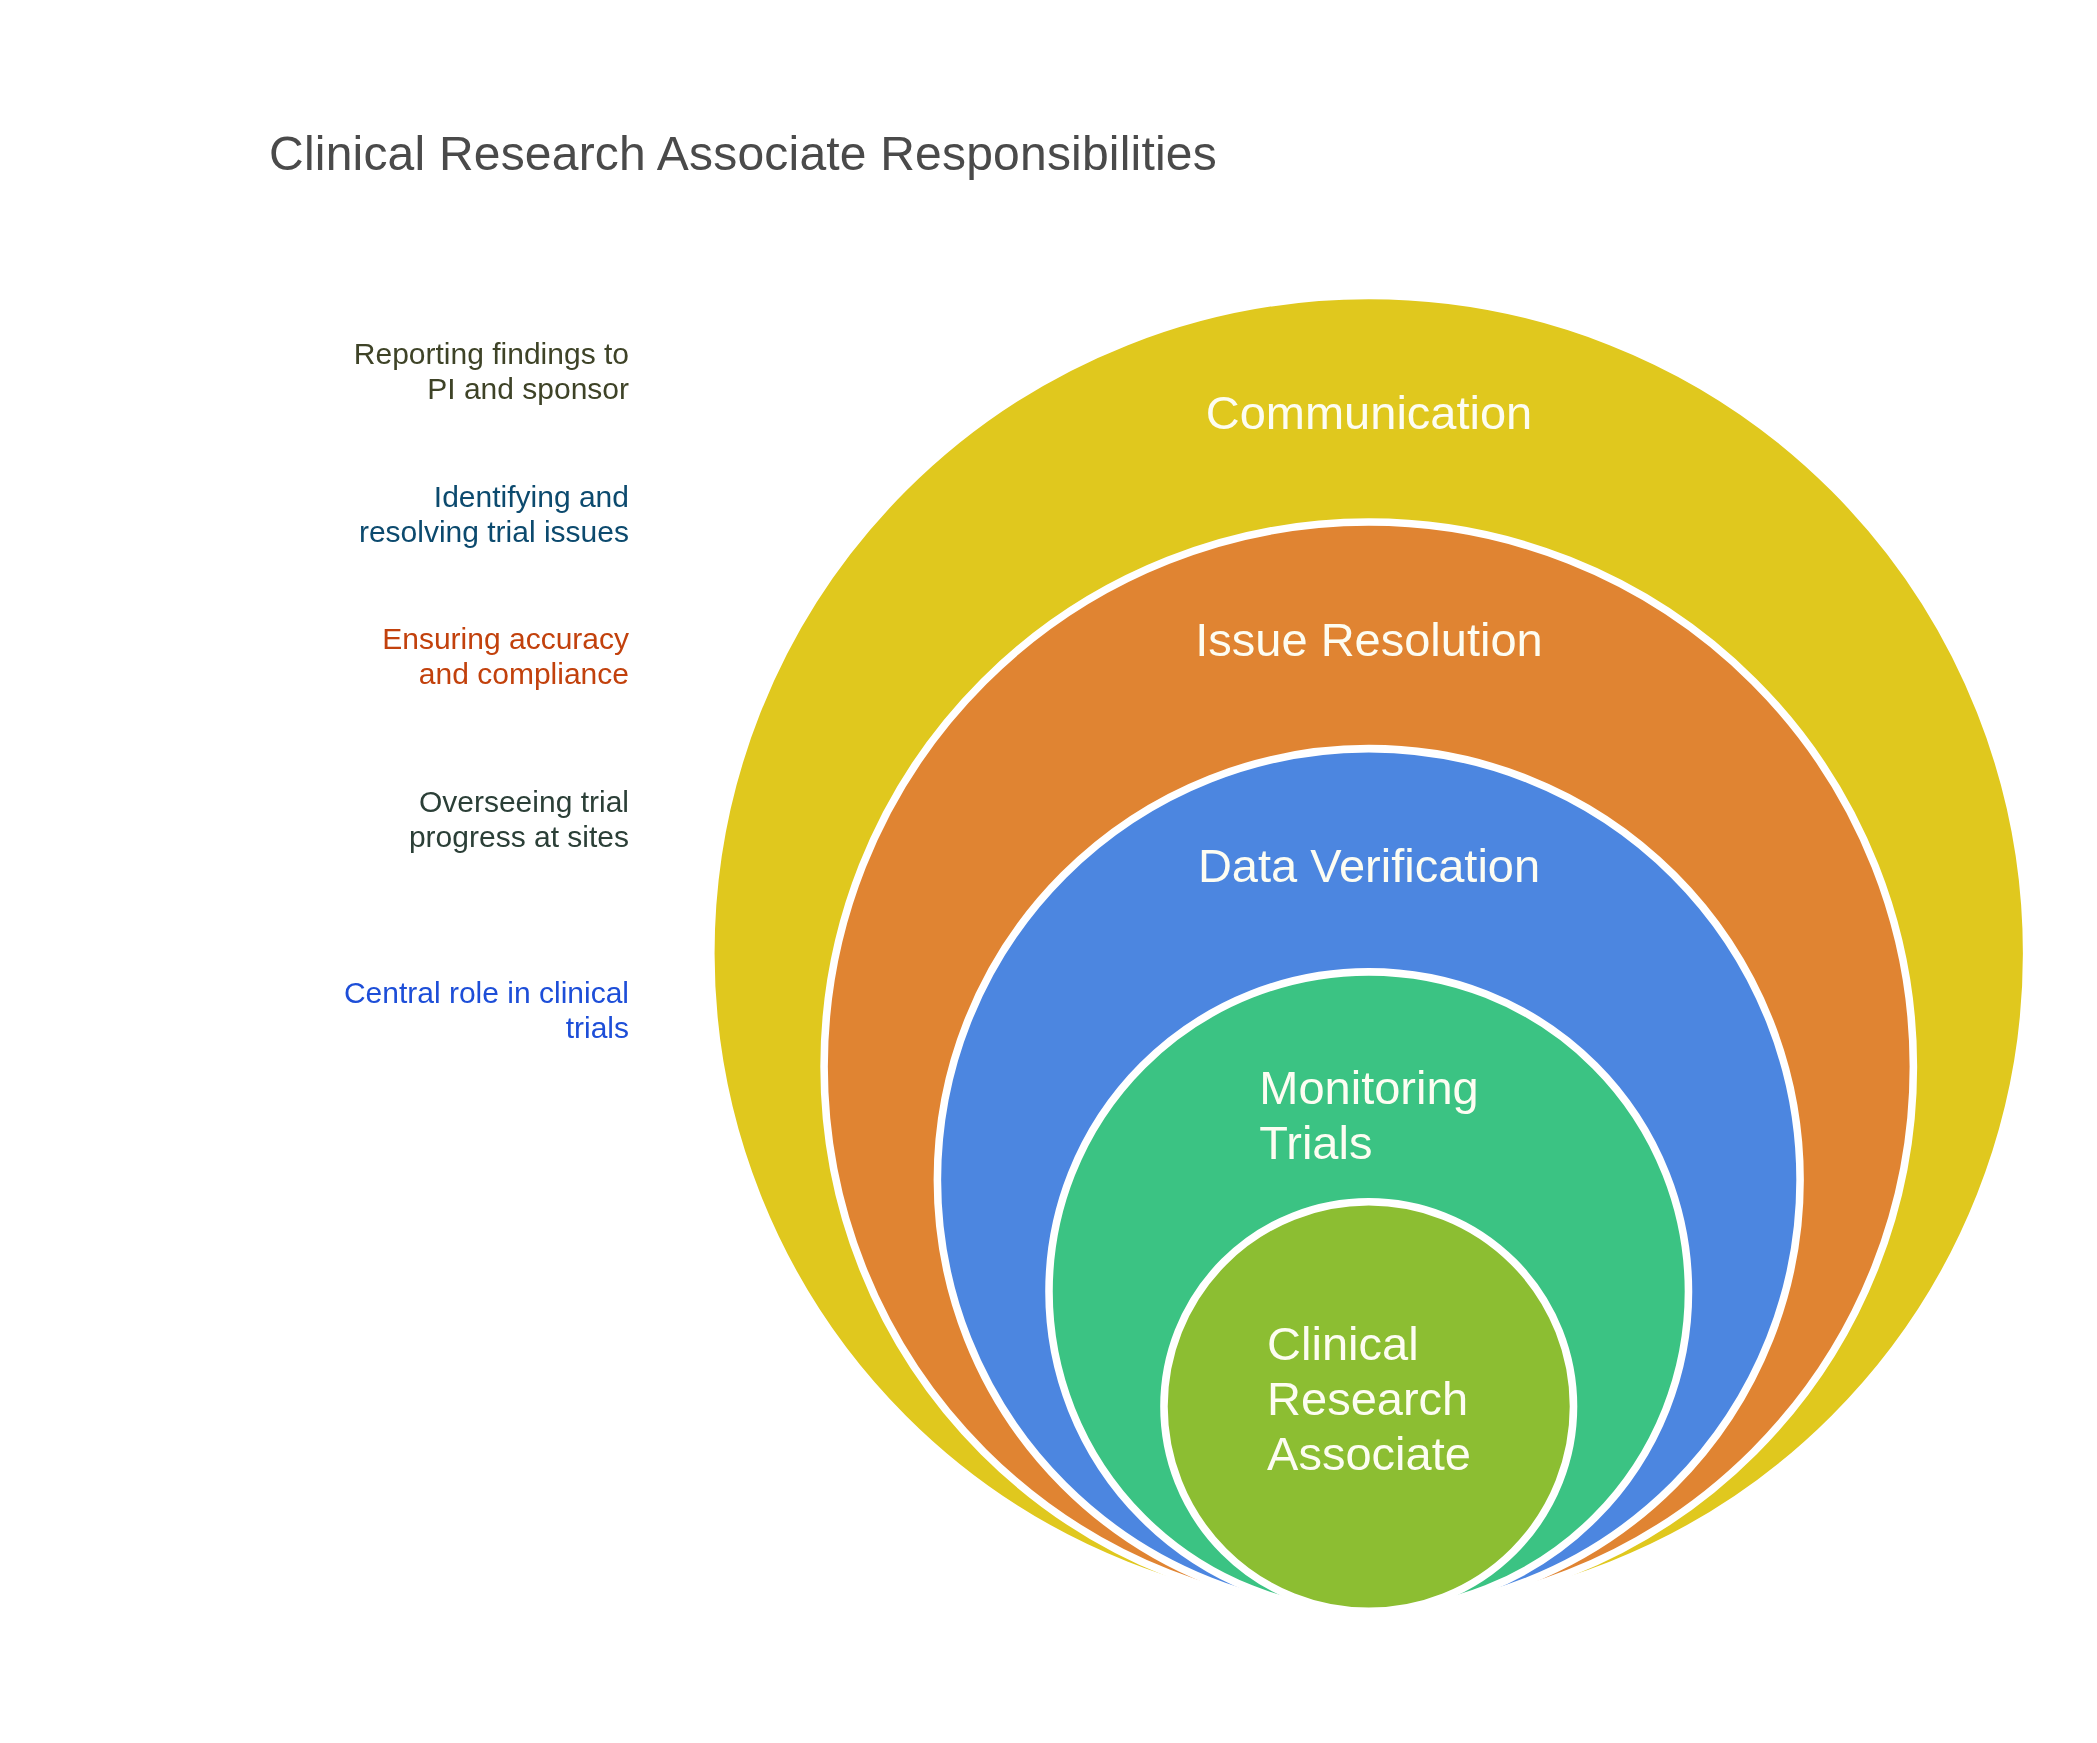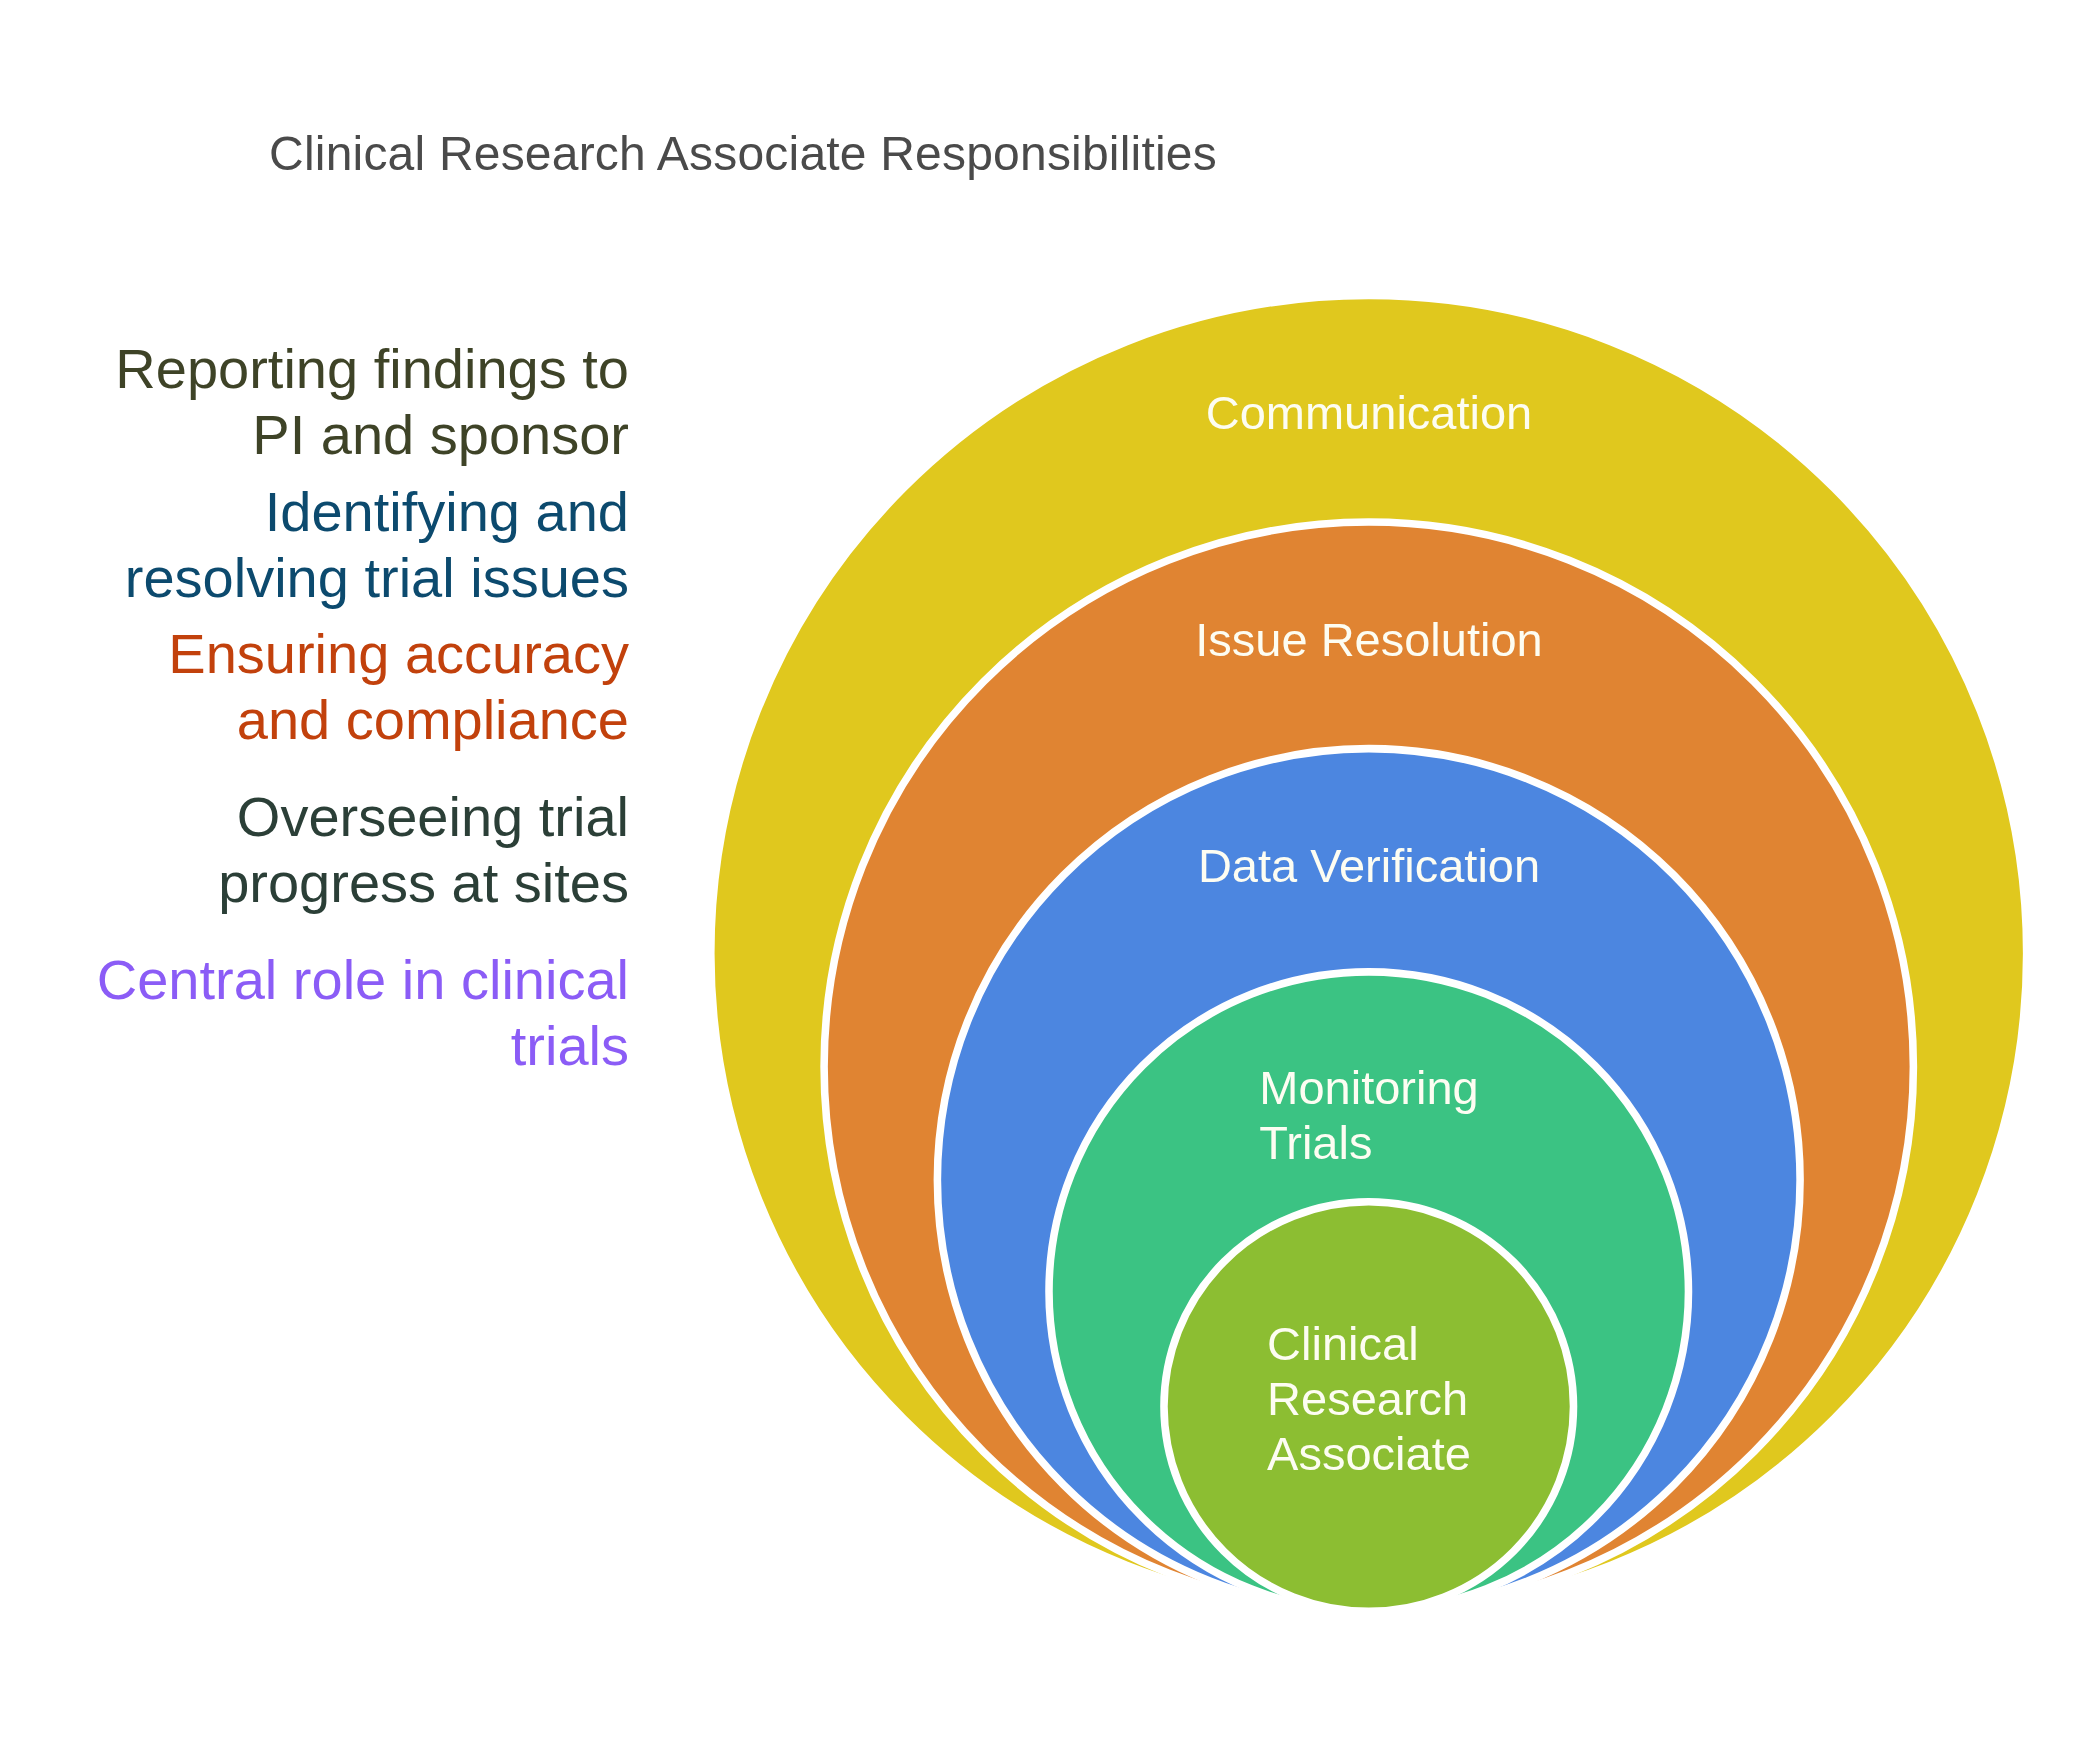--- a/index.html
+++ b/index.html
@@ -37,21 +37,21 @@
     position: absolute;
     left: 50px;
     top: 336px;
     width: 579px;
   }
   .side-label {
     position: absolute;
     right: 0;
     width: 579px;
     text-align: right;
-    font-size: 56px;
+    font-size: 30px;
     line-height: 1.18;
     font-weight: 400;
     white-space: pre-line;
   }
   #circles-svg {
     position: absolute;
     left: 0;
     top: 0;
     width: 2098px;
     height: 1744px;
@@ -76,21 +76,21 @@
 
   <div class="label-col">
       <div class="side-label" style="top: 0px; color: rgb(62, 67, 39);">Reporting findings to
 PI and sponsor</div>
       <div class="side-label" style="top: 143px; color: #0c4a6e;">Identifying and
 resolving trial issues</div>
       <div class="side-label" style="top: 285px; color: #c2410c;">Ensuring accuracy
 and compliance</div>
       <div class="side-label" style="top: 448px; color: rgb(43, 63, 55);">Overseeing trial
 progress at sites</div>
-      <div class="side-label" style="top: 611px; color: #8b5cf6;">Central role in clinical
+      <div class="side-label" style="top: 639px; color: #1d4ed8;">Central role in clinical
 trials</div>
     </div>
 
   <svg id="circles-svg" viewBox="0 0 2500 2078" xmlns="http://www.w3.org/2000/svg">
       <circle cx="1631" cy="1136" r="784" fill="#e0c81e" stroke="#ffffff" stroke-width="9"></circle>
       <circle cx="1631" cy="1271" r="649" fill="#e08432" stroke="#ffffff" stroke-width="9"></circle>
       <circle cx="1631" cy="1406" r="514" fill="#4c86e0" stroke="#ffffff" stroke-width="9"></circle>
       <circle cx="1631" cy="1539" r="381" fill="#3bc383" stroke="#ffffff" stroke-width="9"></circle>
       <circle cx="1631" cy="1676" r="244" fill="#8cbe32" stroke="#ffffff" stroke-width="9"></circle>
     </svg>

